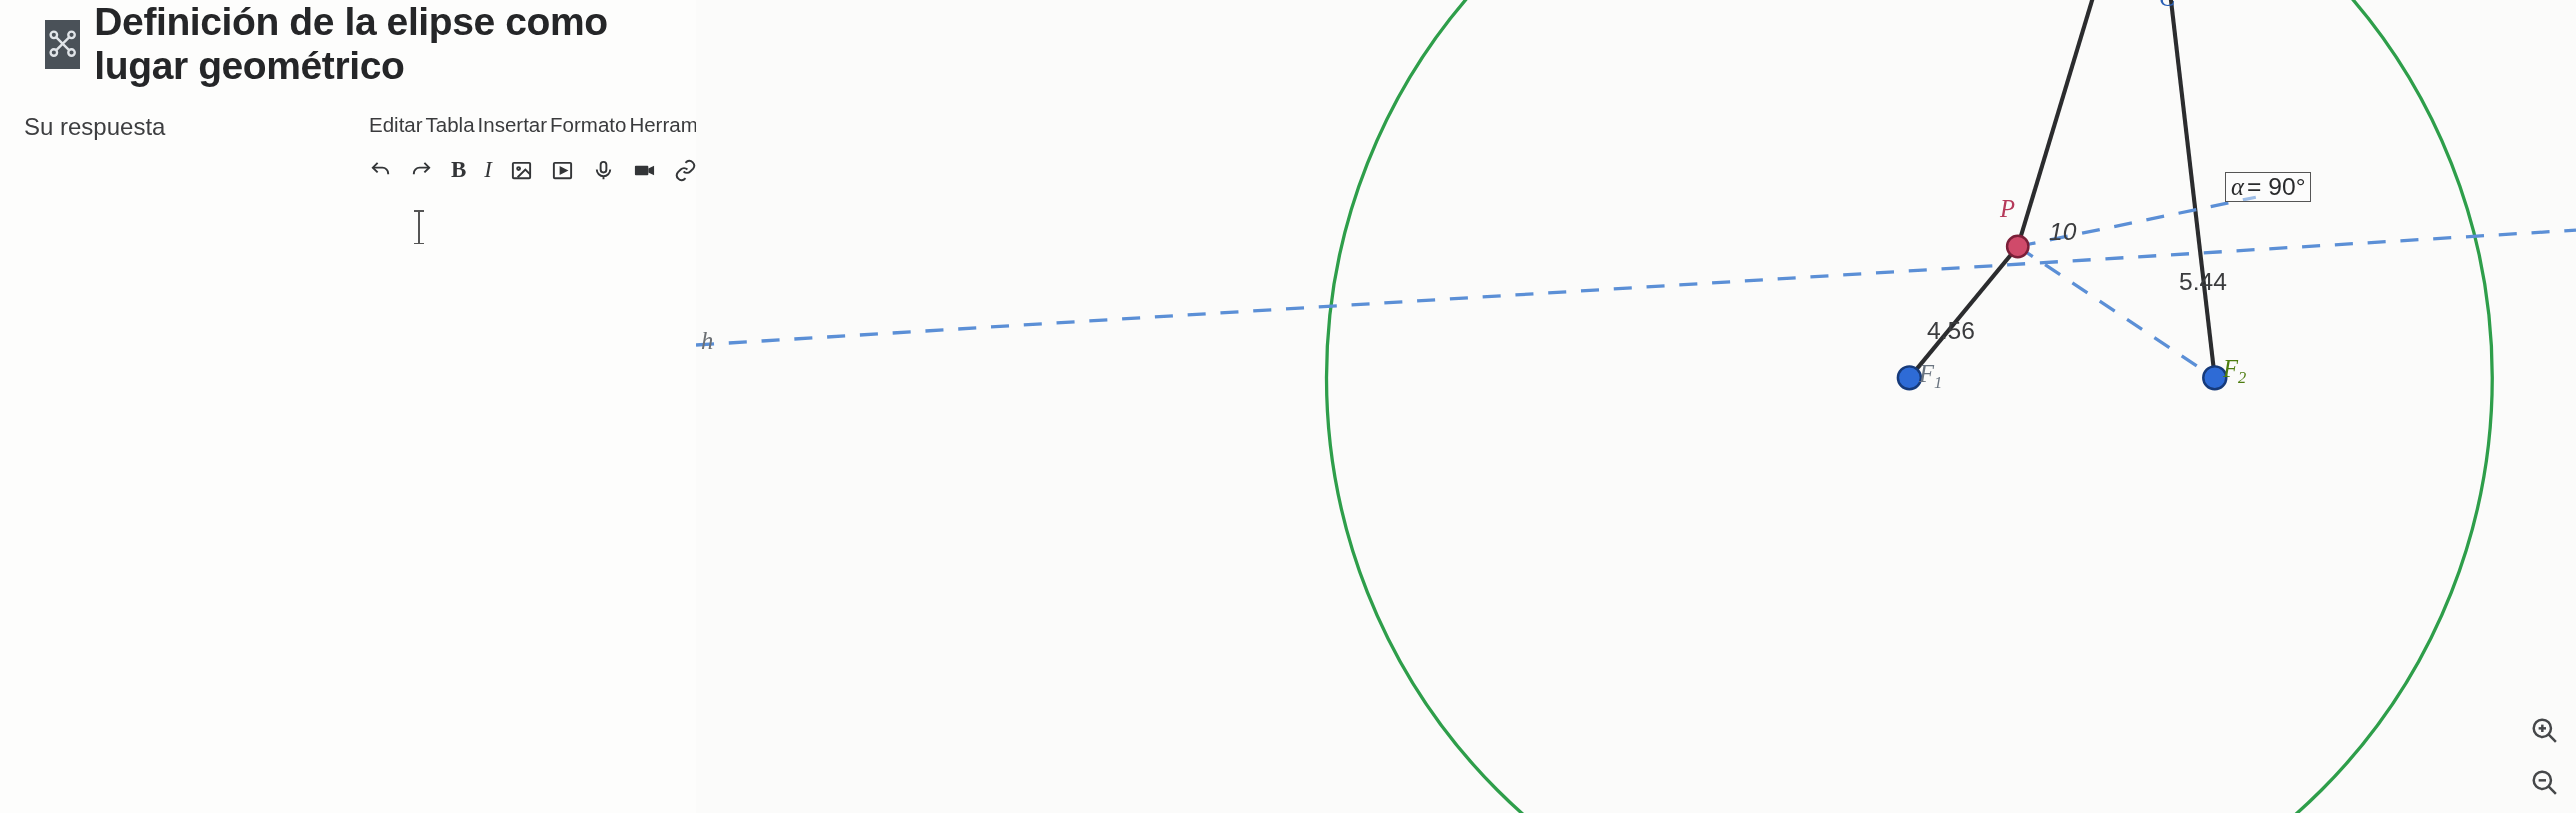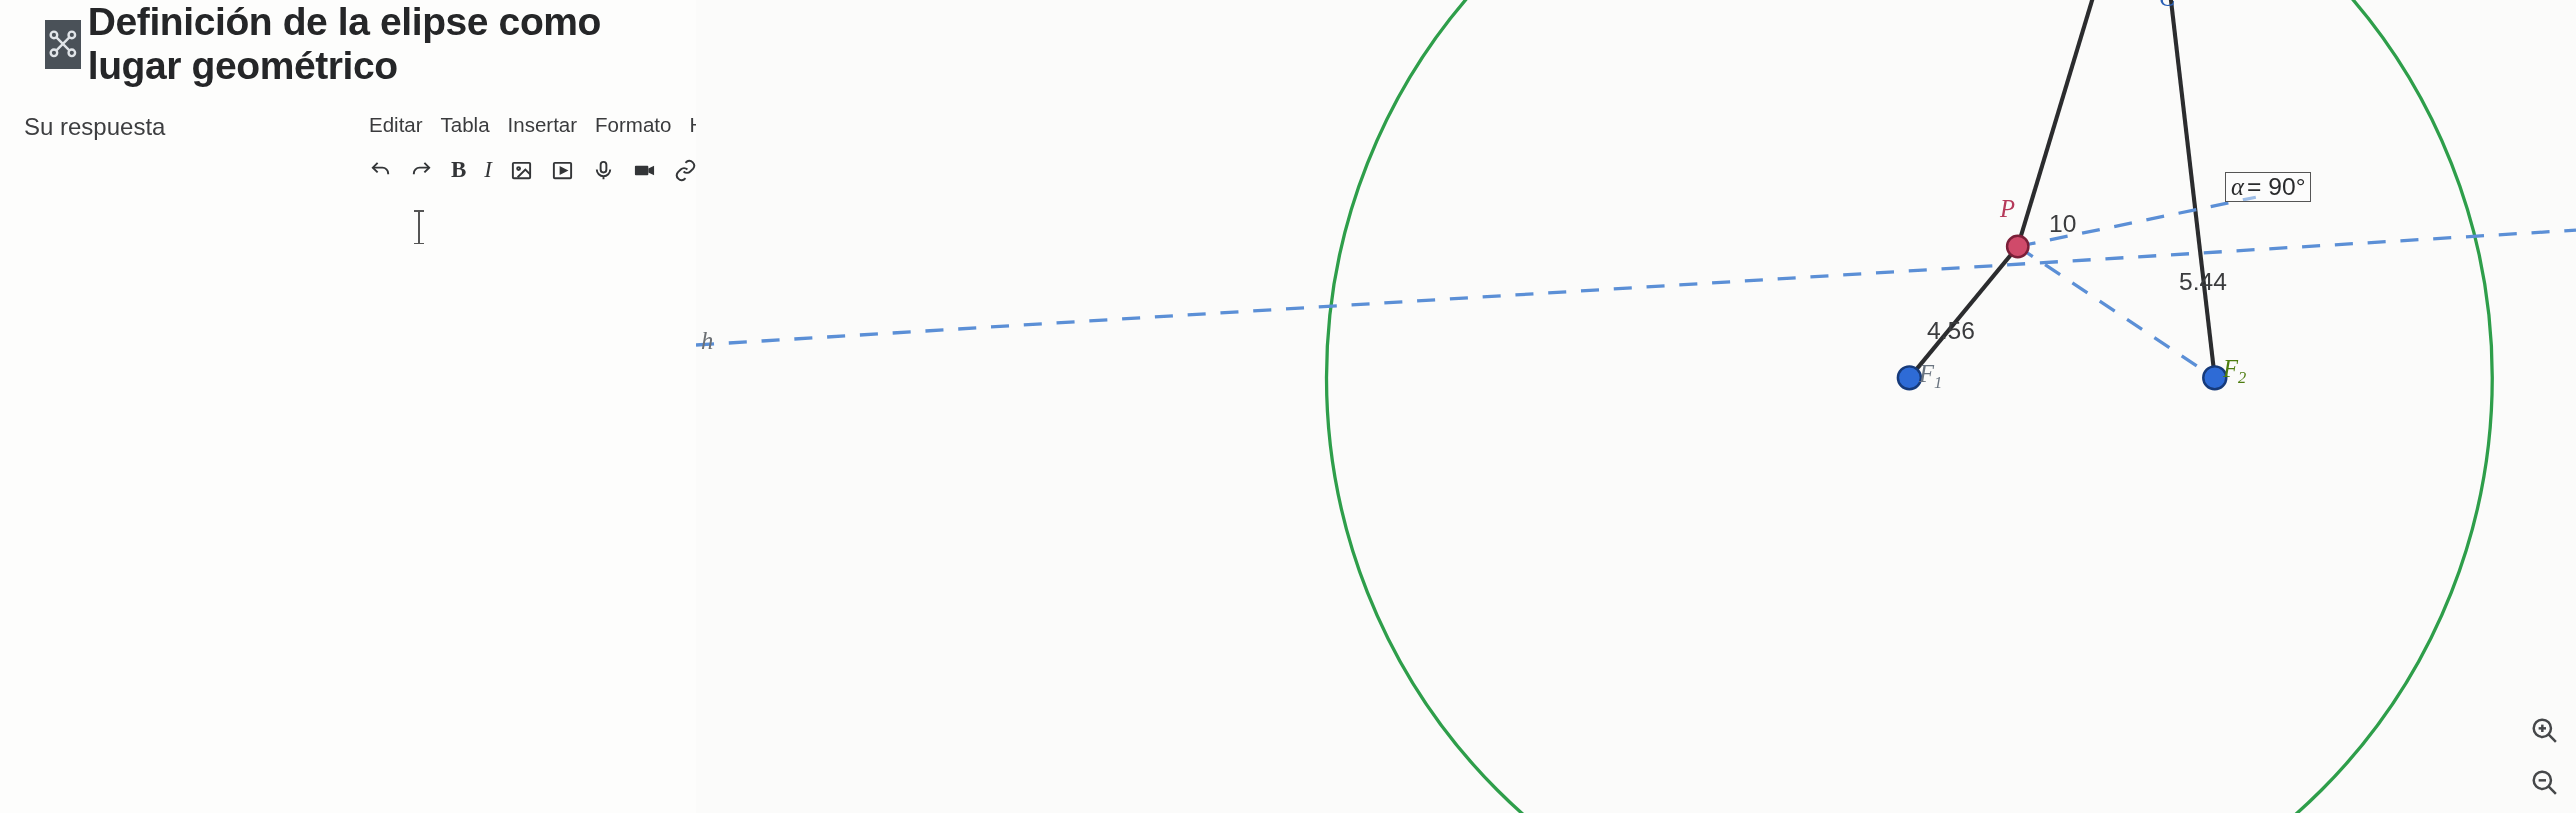--- a/index.html
+++ b/index.html
@@ -14,21 +14,21 @@
     .left-pane {
       width: 696px;
       flex-shrink: 0;
       background: #fdfdfc;
       display: flex;
       flex-direction: column;
     }
     .title-row {
       display: flex;
       align-items: center;
-      gap: 7px;
+      gap: 14px;
       padding: 0 0 24.6px 45px;
     }
     .title-icon-box {
       width: 49px;
       height: 49px;
       background: #4a5158;
       display: flex;
       align-items: center;
       justify-content: center;
       color: #e0e4e8;
@@ -55,21 +55,21 @@
       color: #3d3e40;
       width: 345px;
       flex-shrink: 0;
     }
     .editor-area {
       flex: 1;
       min-width: 0;
     }
     .menu-bar {
       display: flex;
-      gap: 18px;
+      gap: 3px;
       font-size: 20.5px;
       color: #3a3b3d;
       padding-bottom: 13px;
     }
     .menu-item { cursor: pointer; }
     .toolbar {
       display: flex;
       align-items: center;
       gap: 18px;
       padding: 6.6px 0 9.9px 0;
@@ -300,21 +300,21 @@
   <div class="point-label" style="left:1463px; top:-16.4px; color:#2a5fb5;">C</div>
   <div class="point-label" style="left:1304px; top:195px; color:#b53a5a;">P</div>
 
   <div class="point-label" style="left:1223px; top:360px; color:#6a7480;">
     <span>F</span><sub>1</sub>
   </div>
   <div class="point-label" style="left:1527px; top:355px; color:#4d7c0f;">
     <span>F</span><sub>2</sub>
   </div>
 
-  <div class="seg-label" style="left:1353px; top:210px;">10</div>
+  <div class="seg-label" style="left:1353px; top:218px;font-style:italic;">10</div>
   <div class="seg-label" style="left:1231px; top:317px;">4.56</div>
   <div class="seg-label" style="left:1435px; top:268px;margin-left:48px;">5.44</div>
 
   <div class="angle-box" style="left:1529px; top:172px;">
     <span class="alpha">α</span>
     <span>= 90°</span>
   </div>
 
   <div class="zoom-ctrls">
     <div class="zoom-btn">

